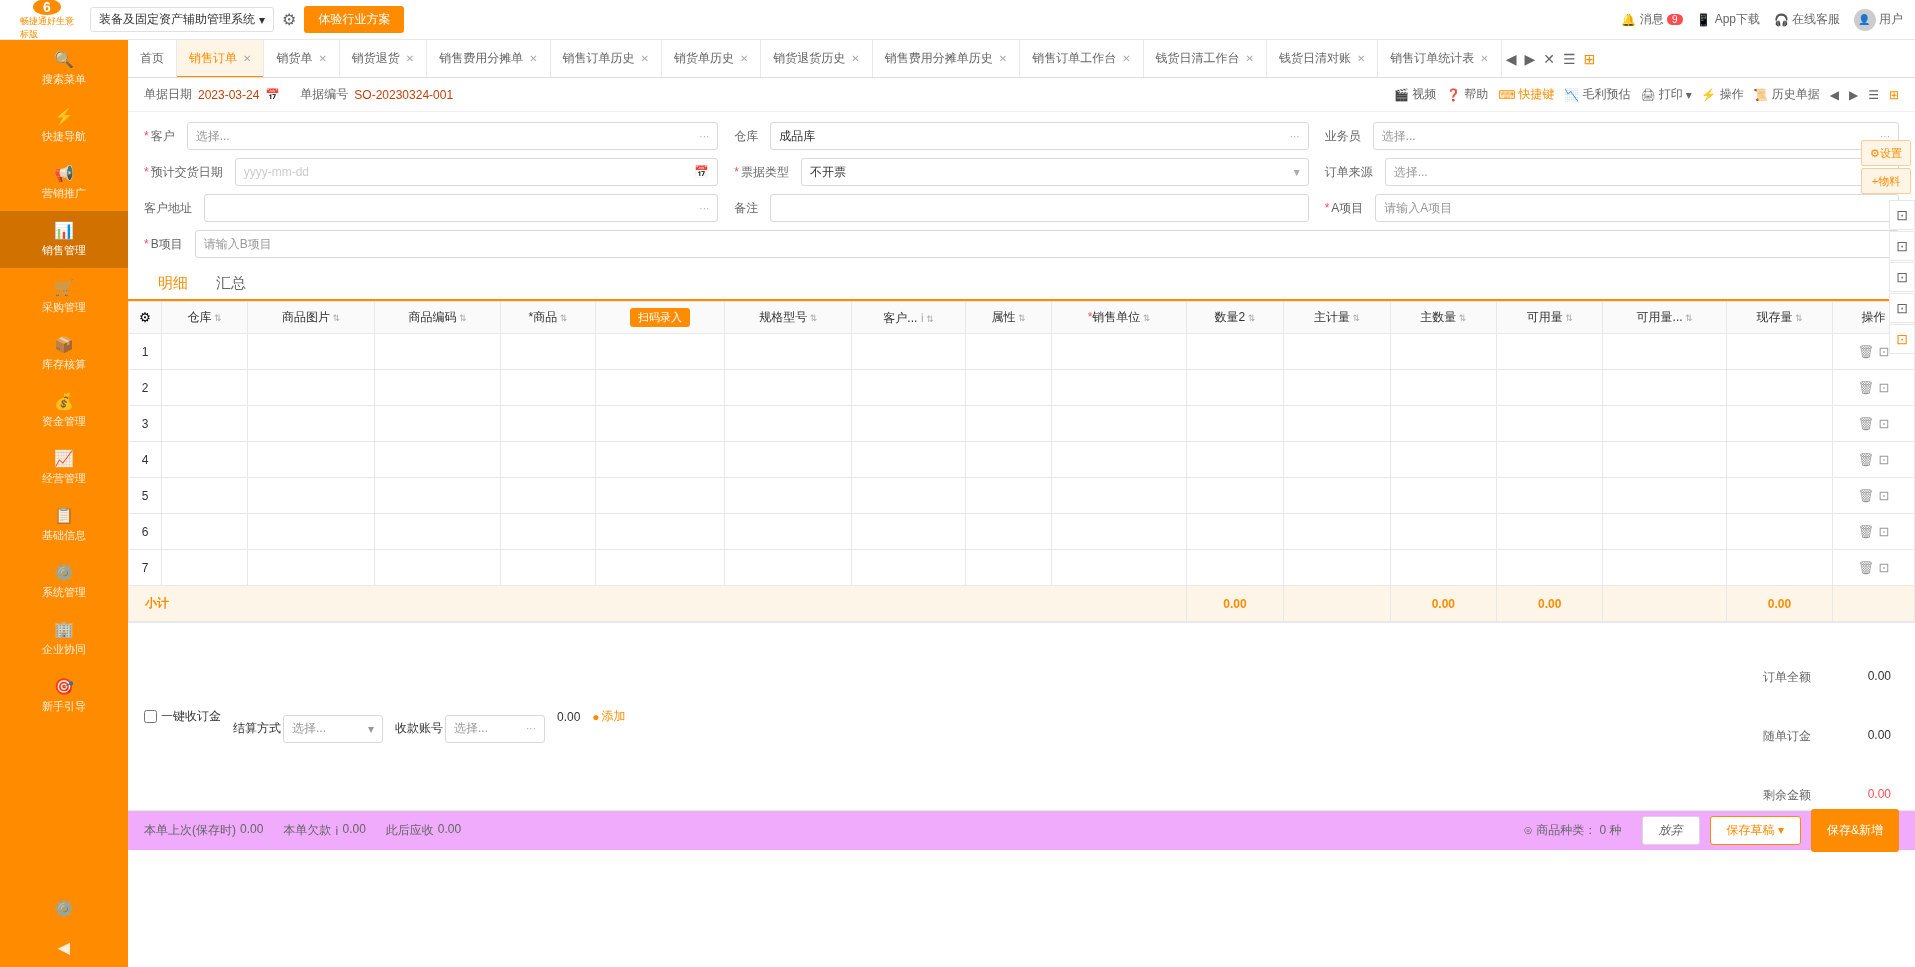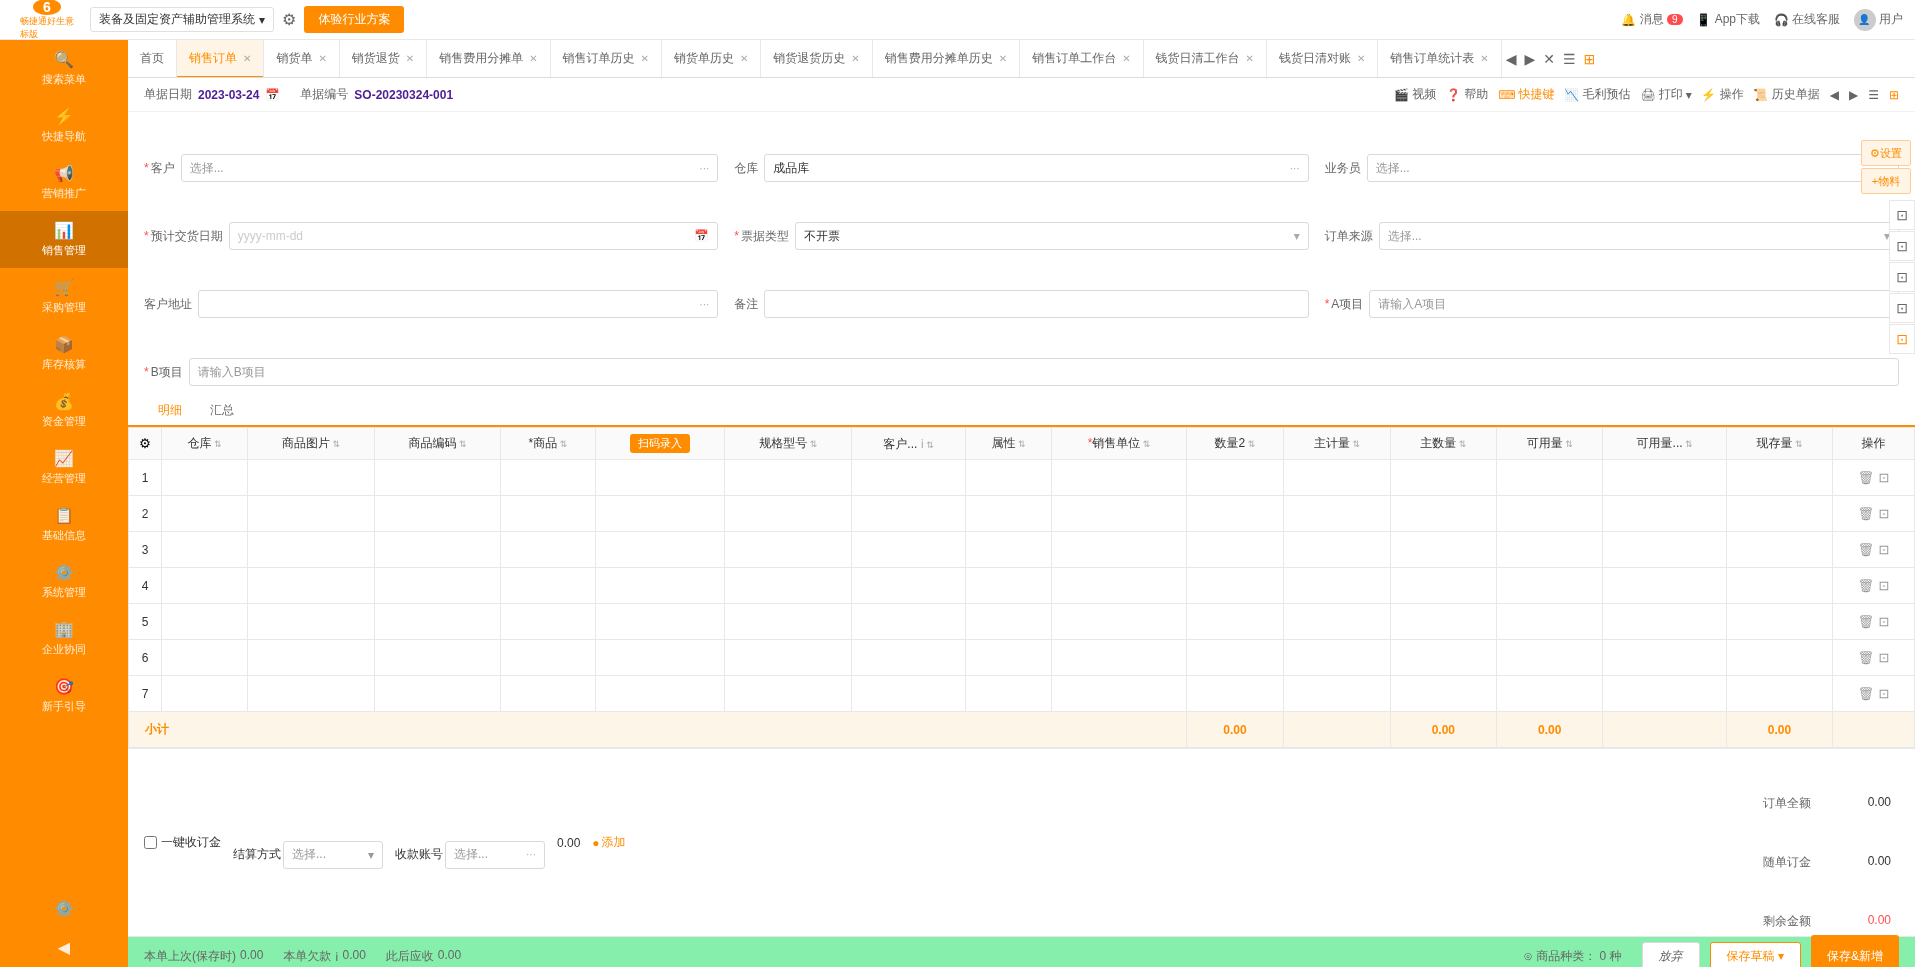--- a/index.html
+++ b/index.html
@@ -35,40 +35,40 @@
     .tab-item { height: 38px; padding: 0 12px; display: flex; align-items: center; gap: 4px; cursor: pointer; white-space: nowrap; font-size: 12px; color: #666; border-right: 1px solid #e8e8e8; position: relative; }
     .tab-item.active { color: #ff8c00; background: #fff5e6; font-weight: 500; }
     .tab-item.active::after { content: ''; position: absolute; bottom: 0; left: 0; right: 0; height: 2px; background: #ff8c00; }
     .tab-item .close-x { font-size: 10px; color: #aaa; margin-left: 2px; }
     .tab-nav { display: flex; align-items: center; padding: 0 4px; cursor: pointer; color: #666; font-size: 14px; }
 
     
     .form-header { display: flex; align-items: center; padding: 8px 16px; border-bottom: 1px solid #f0f0f0; gap: 20px; }
     .form-field { display: flex; align-items: center; gap: 6px; }
     .form-label { color: #666; white-space: nowrap; }
-    .form-value { color: #4c1d95; font-weight: 700; }
+    .form-value { color: #c2410c; font-weight: 400; }
     .form-toolbar { display: flex; align-items: center; gap: 10px; margin-left: auto; font-size: 12px; color: #666; }
     .toolbar-btn { display: flex; align-items: center; gap: 3px; cursor: pointer; color: #666; }
     .toolbar-btn.orange { color: #ff8c00; }
 
     
     .form-grid { padding: 10px 16px; display: grid; gap: 8px; }
     .form-row { display: flex; align-items: center; gap: 16px; }
-    .field-group { display: flex; align-items: center; gap: 6px; flex: 1; margin-top: 32px; }
+    .field-group { display: flex; align-items: center; gap: 12px; flex: 1; }
     .field-label { color: #666; white-space: nowrap; font-size: 12px; }
     .required::before { content: '*'; color: #ff4d4f; margin-right: 2px; }
     .field-input { flex: 1; height: 28px; border: 1px solid #d9d9d9; border-radius: 3px; padding: 0 8px; font-size: 12px; color: #999; display: flex; align-items: center; background: #fff; cursor: pointer; min-width: 120px; }
     .field-input.wide { min-width: 200px; }
     .field-ellipsis { color: #aaa; font-size: 10px; margin-left: auto; }
     .select-input { display: flex; align-items: center; }
     .select-arrow { color: #aaa; margin-left: 4px; }
 
     
     .detail-tabs { display: flex; align-items: center; padding: 0 16px; border-bottom: 2px solid #ff8c00; gap: 0; }
-    .detail-tab { padding: 6px 14px; cursor: pointer; font-size: 12px; color: #666; text-align: center; }
+    .detail-tab { padding: 6px 14px; cursor: pointer; font-size: 15px; color: #666; text-align: center; }
     .detail-tab.active { color: #ff8c00; border-bottom: 2px solid #ff8c00; margin-bottom: -2px; font-weight: 500; }
 
     
     .data-table { width: 100%; border-collapse: collapse; font-size: 12px; }
     .data-table th { background: #fafafa; border: 1px solid #e8e8e8; padding: 6px 8px; text-align: center; color: #333; font-weight: normal; white-space: nowrap; position: sticky; top: 0; z-index: 10; }
     .data-table td { border: 1px solid #e8e8e8; padding: 5px 8px; text-align: center; height: 36px; color: #333; }
     .row-num { color: #aaa; text-align: center; }
     .scan-btn { background: #ff8c00; color: white; border: none; border-radius: 3px; padding: 2px 8px; font-size: 11px; cursor: pointer; }
     .settings-icon-col { width: 32px; text-align: center; }
     .subtotal-row td { background: #fdf5e8; font-weight: 500; color: #ff8c00; border: 1px solid #e8e8e8; }
@@ -81,21 +81,21 @@
     .add-btn { color: #ff8c00; cursor: pointer; display: flex; align-items: center; gap: 2px; }
 
     
     .summary-panel { margin-left: auto; display: flex; flex-direction: column; gap: 2px; font-size: 12px; text-align: right; padding-right: 8px; }
     .summary-row { display: flex; justify-content: space-between; gap: 20px; margin-top: 40px; }
     .summary-label { color: #666; }
     .summary-value { color: #333; font-weight: 500; min-width: 60px; text-align: right; }
     .summary-value.red { color: #ff4d4f; }
 
     
-    .footer-bar { height: 40px; background: #86efac; border-top: 1px solid #e8e8e8; display: flex; align-items: center; padding: 0 16px; gap: 20px; justify-content: space-between; }
+    .footer-bar { height: 40px; background: #f0abfc; border-top: 1px solid #e8e8e8; display: flex; align-items: center; padding: 0 16px; gap: 20px; justify-content: space-between; }
     .footer-left { display: flex; gap: 20px; font-size: 12px; color: #666; }
     .footer-right { display: flex; align-items: center; gap: 10px; }
     .discard-btn { border: 1px solid #d9d9d9; background: #fff; color: #666; border-radius: 3px; padding: 5px 16px; cursor: pointer; font-size: 12px; font-style: italic; }
     .save-draft-btn { border: 1px solid #ff8c00; background: #fff; color: #ff8c00; border-radius: 3px; padding: 5px 16px; cursor: pointer; font-size: 12px; }
     .save-new-btn { background: #ff8c00; color: white; border: none; border-radius: 3px; padding: 13px 16px; cursor: pointer; font-size: 12px; text-align: center; }
     .footer-item { display: flex; gap: 4px; }
     .product-count { margin-left: auto; font-size: 12px; color: #666; }
 
     
     .right-float { position: fixed; right: 0; top: 200px; display: flex; flex-direction: column; gap: 1px; z-index: 200; }

